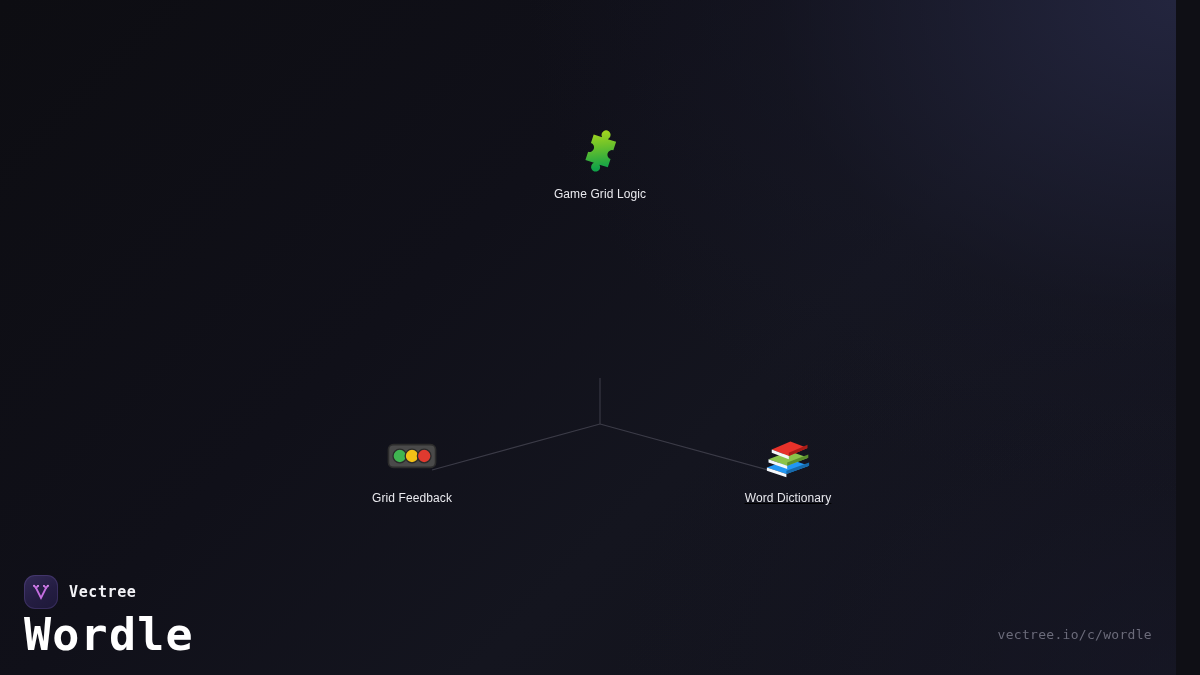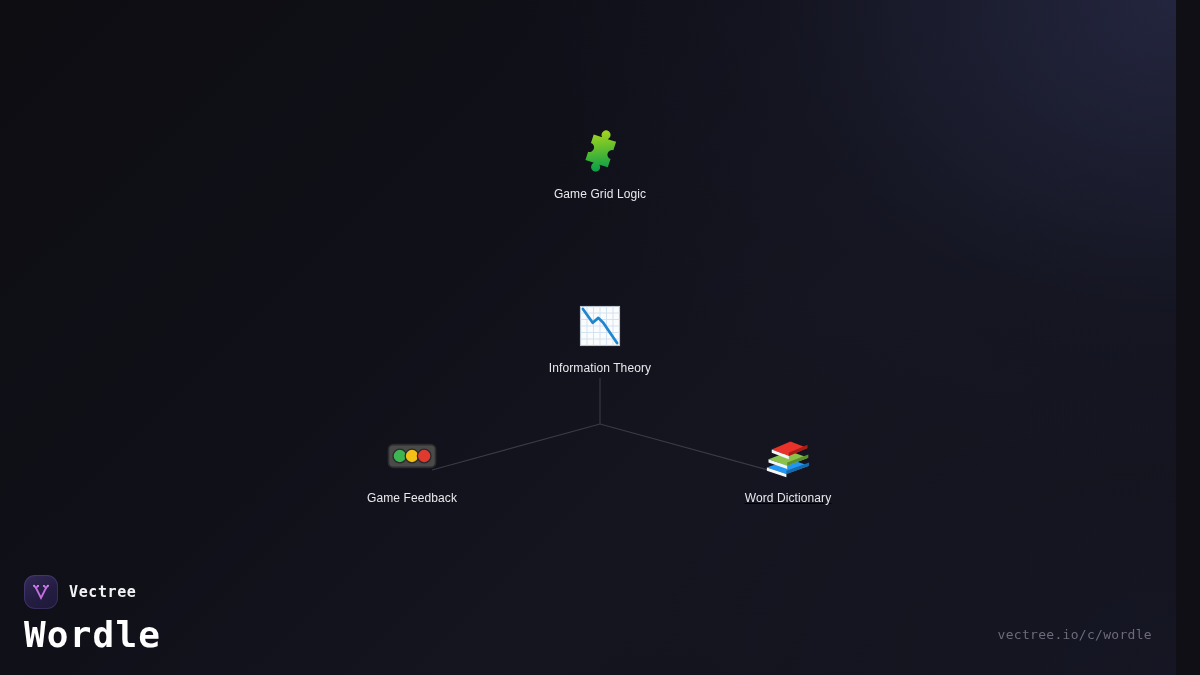--- a/index.html
+++ b/index.html
@@ -92,21 +92,21 @@
   }
   .brand-name {
     font-family: "DejaVu Sans Mono", monospace;
     font-size: 15px;
     font-weight: bold;
     color: #f2f2f6;
     letter-spacing: 0.6px;
   }
   #page-title {
     font-family: "DejaVu Sans Mono", monospace;
-    font-size: 36px;
+    font-size: 45px;
     font-weight: bold;
     color: #ffffff;
     letter-spacing: 1.2px;
     line-height: 40px;
   }
   #url {
     position: absolute;
     right: 24px;
     bottom: 33px;
     font-family: "DejaVu Sans Mono", monospace;
@@ -160,52 +160,31 @@
             H18
             V36.2
             a5.6 5.6 0 1 0 0 -11.2
             z"></path>
         </g>
       </svg>
     </div>
     <div class="node-label">Game Grid Logic</div>
   </div>
 
-  <div class="node" style="left:600px; top:300px;">
-    <div class="node-icon">
-      <svg class="emoji-svg" viewBox="0 0 64 64" xmlns="http://www.w3.org/2000/svg">
-        <rect x="8" y="8" width="48" height="48" fill="#fbfcfe" stroke="#b9c4cf" stroke-width="1.4"></rect>
-        <g stroke="#cfe0ef" stroke-width="1.1">
-          <line x1="16" y1="8" x2="16" y2="56"></line>
-          <line x1="24" y1="8" x2="24" y2="56"></line>
-          <line x1="32" y1="8" x2="32" y2="56"></line>
-          <line x1="40" y1="8" x2="40" y2="56"></line>
-          <line x1="48" y1="8" x2="48" y2="56"></line>
-          <line x1="8" y1="16" x2="56" y2="16"></line>
-          <line x1="8" y1="24" x2="56" y2="24"></line>
-          <line x1="8" y1="32" x2="56" y2="32"></line>
-          <line x1="8" y1="40" x2="56" y2="40"></line>
-          <line x1="8" y1="48" x2="56" y2="48"></line>
-        </g>
-        <polyline points="11,11 23,28 30,22 36,28 53,53" fill="none" stroke="#1f87d0" stroke-width="3.4" stroke-linejoin="round" stroke-linecap="round"></polyline>
-      </svg>
-    </div>
-    <div class="node-label">Information Theory</div>
-  </div>
 
   <div class="node" style="left:412px; top:430px;">
     <div class="node-icon">
       <svg class="emoji-svg" viewBox="0 0 64 64" xmlns="http://www.w3.org/2000/svg">
         <rect x="3" y="18" width="58" height="28" rx="6" fill="#4a4a4a" stroke="#2c2c2c" stroke-width="2"></rect>
         <circle cx="17" cy="32" r="8.4" fill="#3fb551" stroke="#2b2b2b" stroke-width="1.6"></circle>
         <circle cx="32" cy="32" r="8.4" fill="#f3c017" stroke="#2b2b2b" stroke-width="1.6"></circle>
         <circle cx="47" cy="32" r="8.4" fill="#e03a2f" stroke="#2b2b2b" stroke-width="1.6"></circle>
       </svg>
     </div>
-    <div class="node-label">Game Feedback</div>
+    <div class="node-label">Grid Feedback</div>
   </div>
 
   <div class="node" style="left:788px; top:430px;text-decoration:underline;">
     <div class="node-icon">
       <svg class="emoji-svg" viewBox="0 0 64 64" xmlns="http://www.w3.org/2000/svg">
 
         <g>
           <path d="M6 46 L30 54 L58 44 L34 36 Z" fill="#2196f3"></path>
           <path d="M6 46 L30 54 L30 58 L6 50 Z" fill="#f4f7fa"></path>
           <path d="M30 54 L58 44 L58 40 L30 50 Z" fill="#1769aa"></path>

